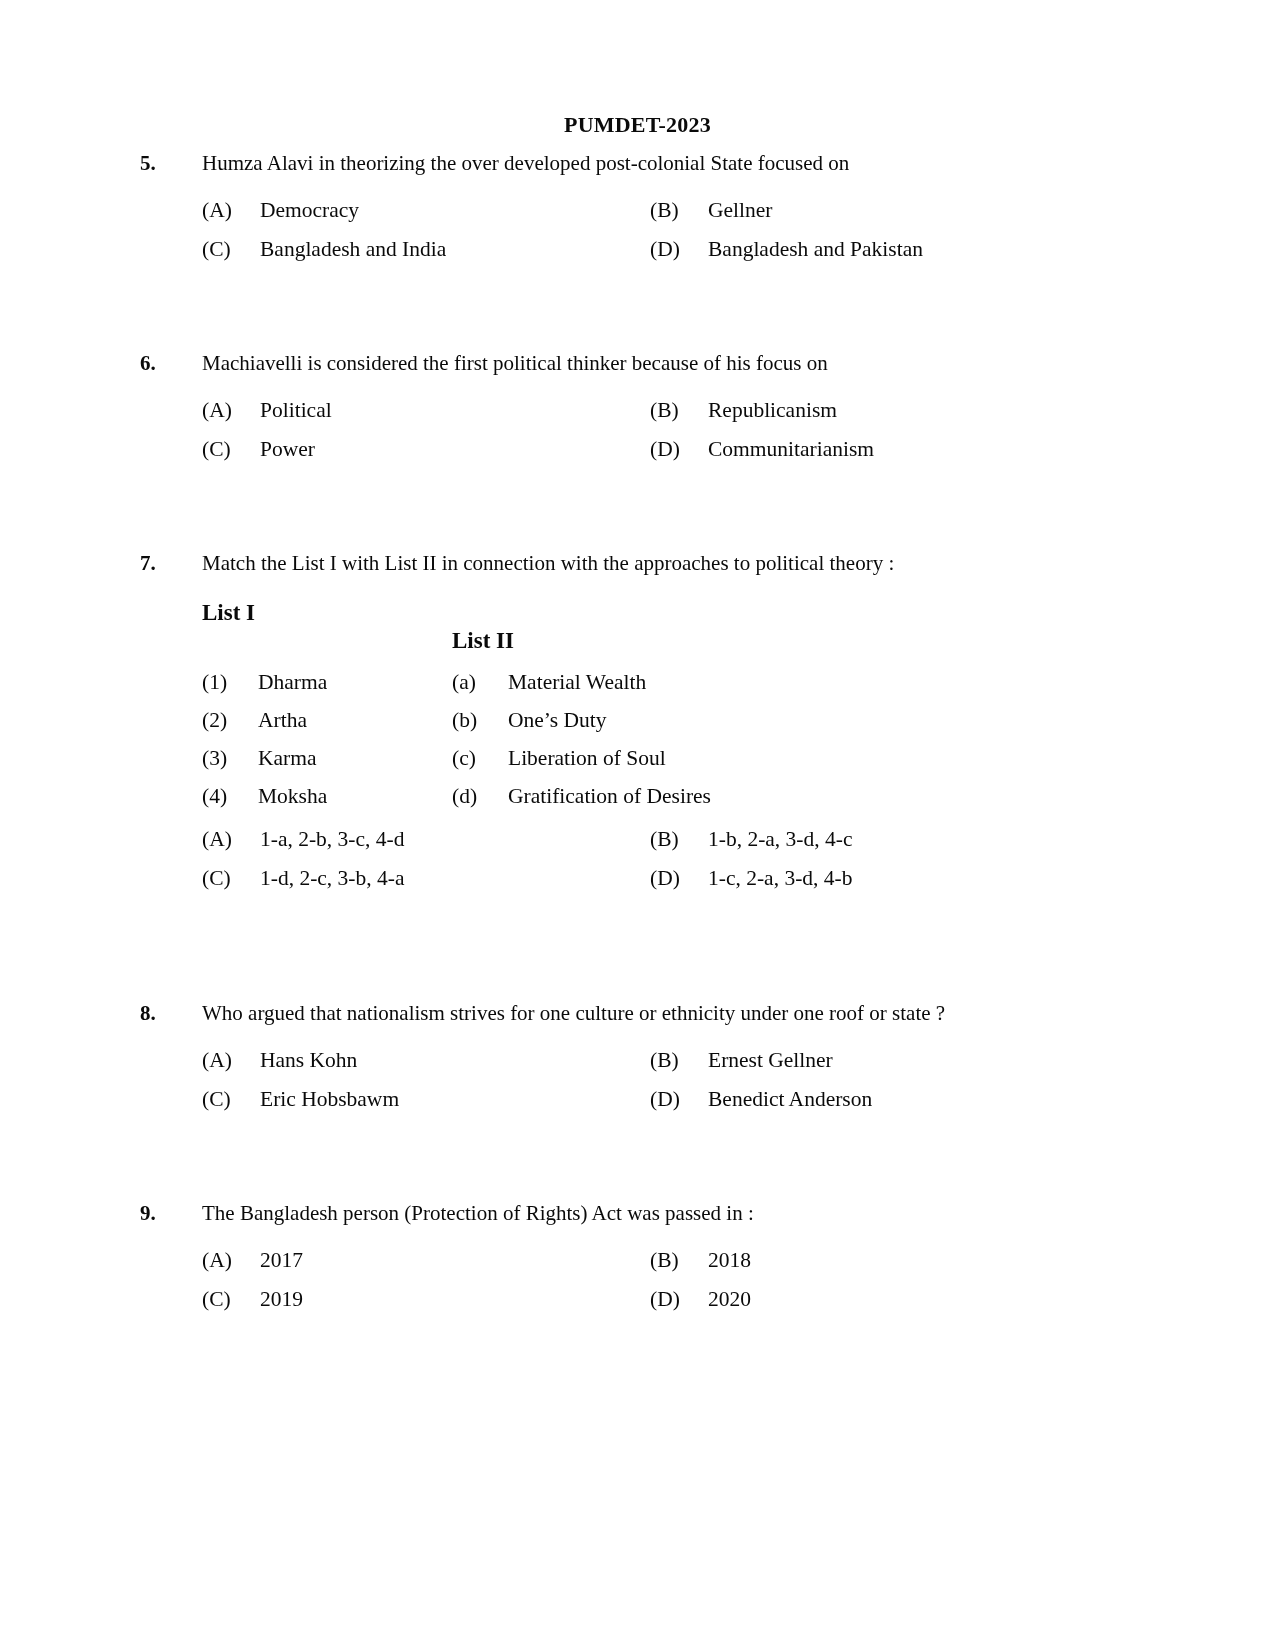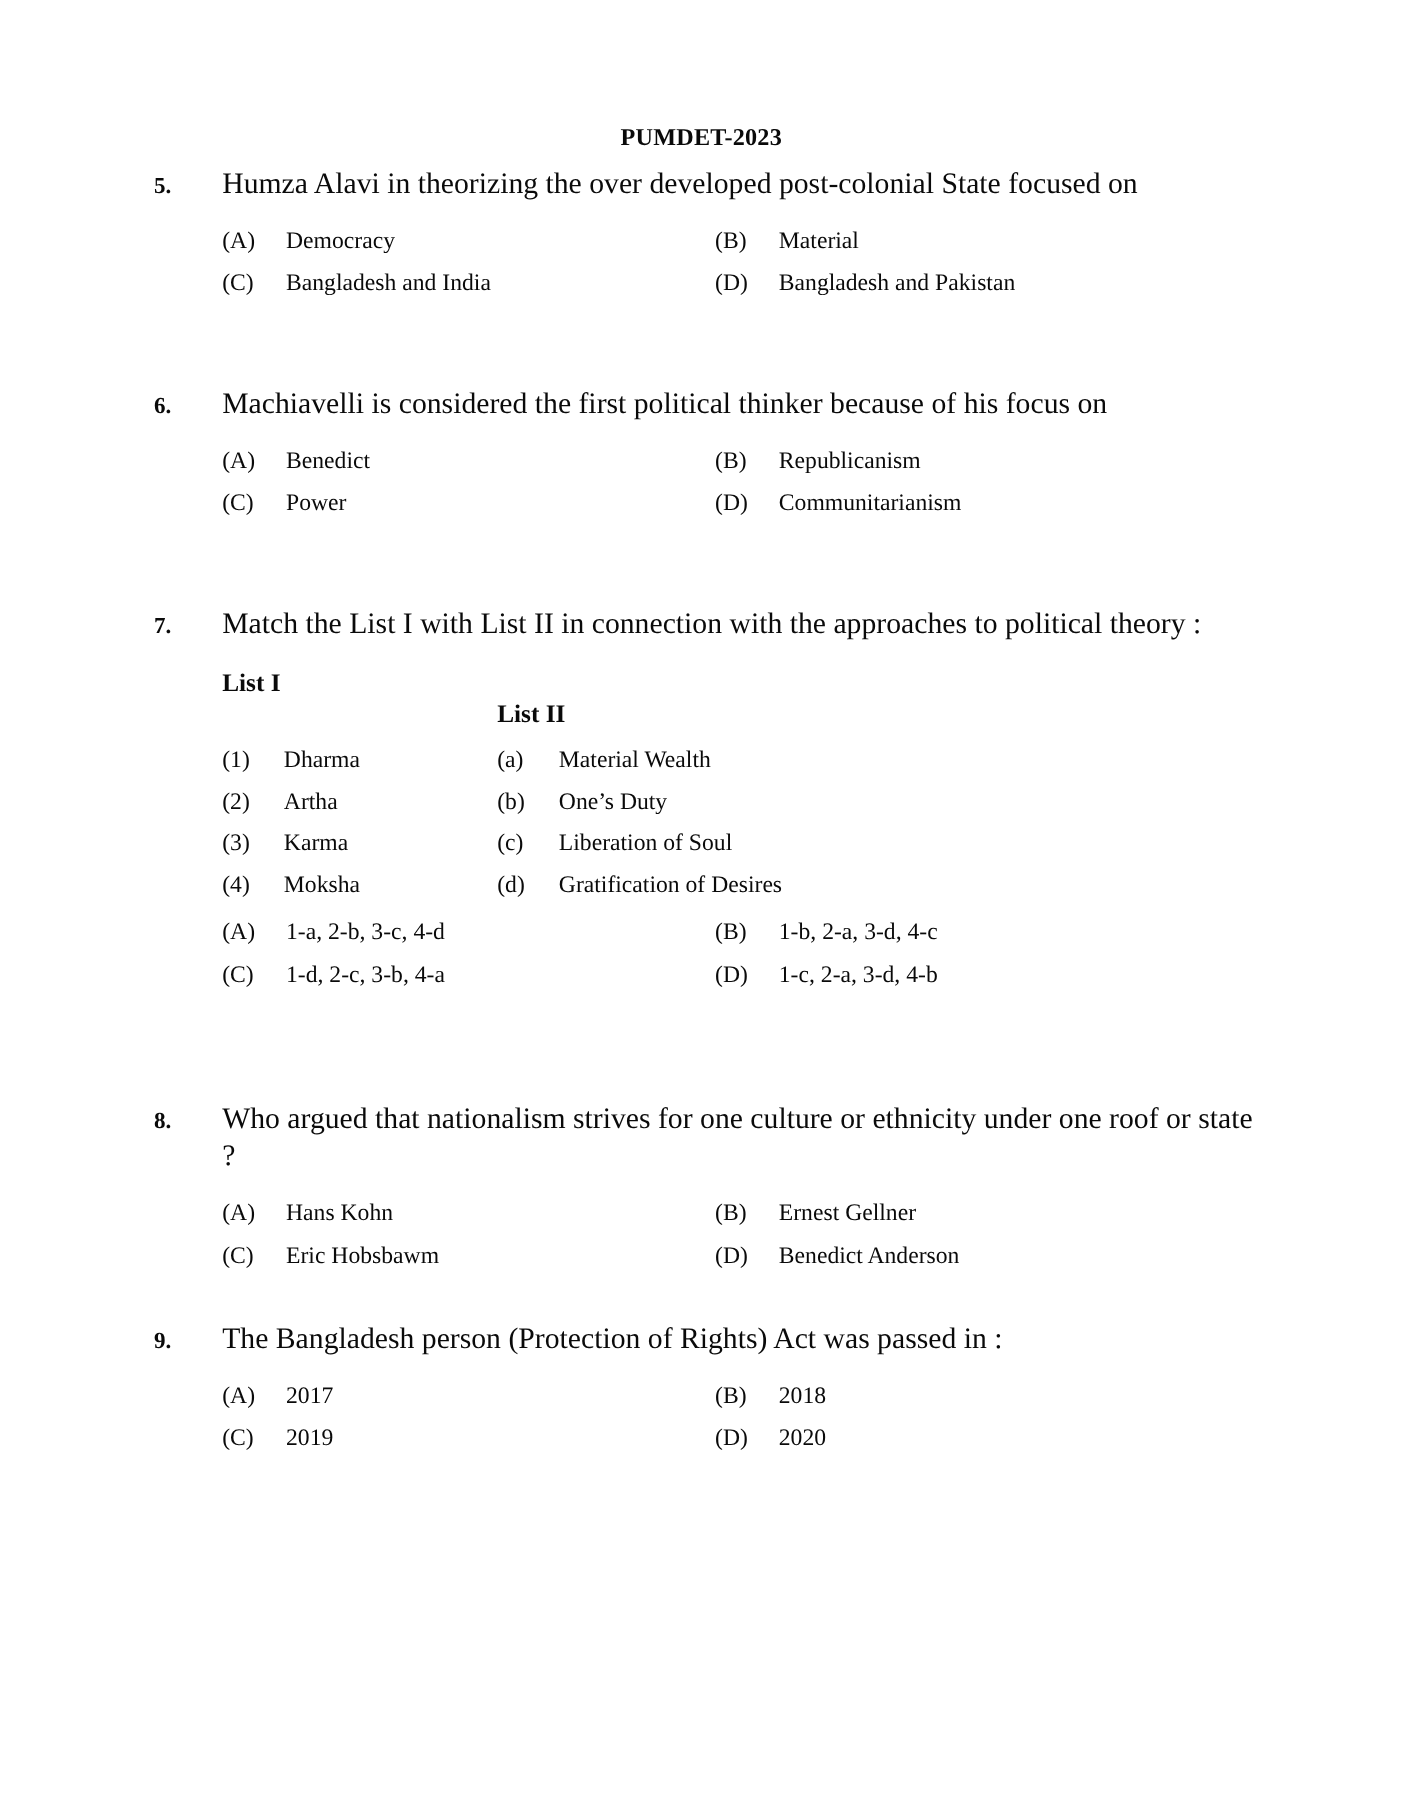--- a/index.html
+++ b/index.html
@@ -44,21 +44,21 @@
     display: flex;
     align-items: baseline;
   }
   .q-num {
     width: 62px;
     flex: 0 0 62px;
     font-size: 21px;
     font-weight: bold;
   }
   .q-text {
-    font-size: 27px;
+    font-size: 21px;
     line-height: 1.25;
   }
 
   .options {
     margin-top: 22px;
   }
   .opt-row {
     display: flex;
     margin-top: 0;
     margin-bottom: 14px;
@@ -187,21 +187,21 @@
       <div class="q-text">Humza Alavi in theorizing the over developed post-colonial State focused on</div>
     </div>
     <div class="options">
       <div class="opt-row">
         <div class="opt left">
           <span class="opt-key">(A)</span>
           <span class="opt-label">Democracy</span>
         </div>
         <div class="opt right">
           <span class="opt-key">(B)</span>
-          <span class="opt-label">Material</span>
+          <span class="opt-label">Gellner</span>
         </div>
       </div>
       <div class="opt-row">
         <div class="opt left">
           <span class="opt-key">(C)</span>
           <span class="opt-label">Bangladesh and India</span>
         </div>
         <div class="opt right">
           <span class="opt-key">(D)</span>
           <span class="opt-label">Bangladesh and Pakistan</span>
@@ -212,21 +212,21 @@
 
   <div class="question" style="top:350px;">
     <div class="q-head">
       <div class="q-num">6.</div>
       <div class="q-text">Machiavelli is considered the first political thinker because of his focus on</div>
     </div>
     <div class="options">
       <div class="opt-row">
         <div class="opt left">
           <span class="opt-key">(A)</span>
-          <span class="opt-label">Benedict</span>
+          <span class="opt-label">Political</span>
         </div>
         <div class="opt right">
           <span class="opt-key">(B)</span>
           <span class="opt-label">Republicanism</span>
         </div>
       </div>
       <div class="opt-row">
         <div class="opt left">
           <span class="opt-key">(C)</span>
           <span class="opt-label">Power</span>

